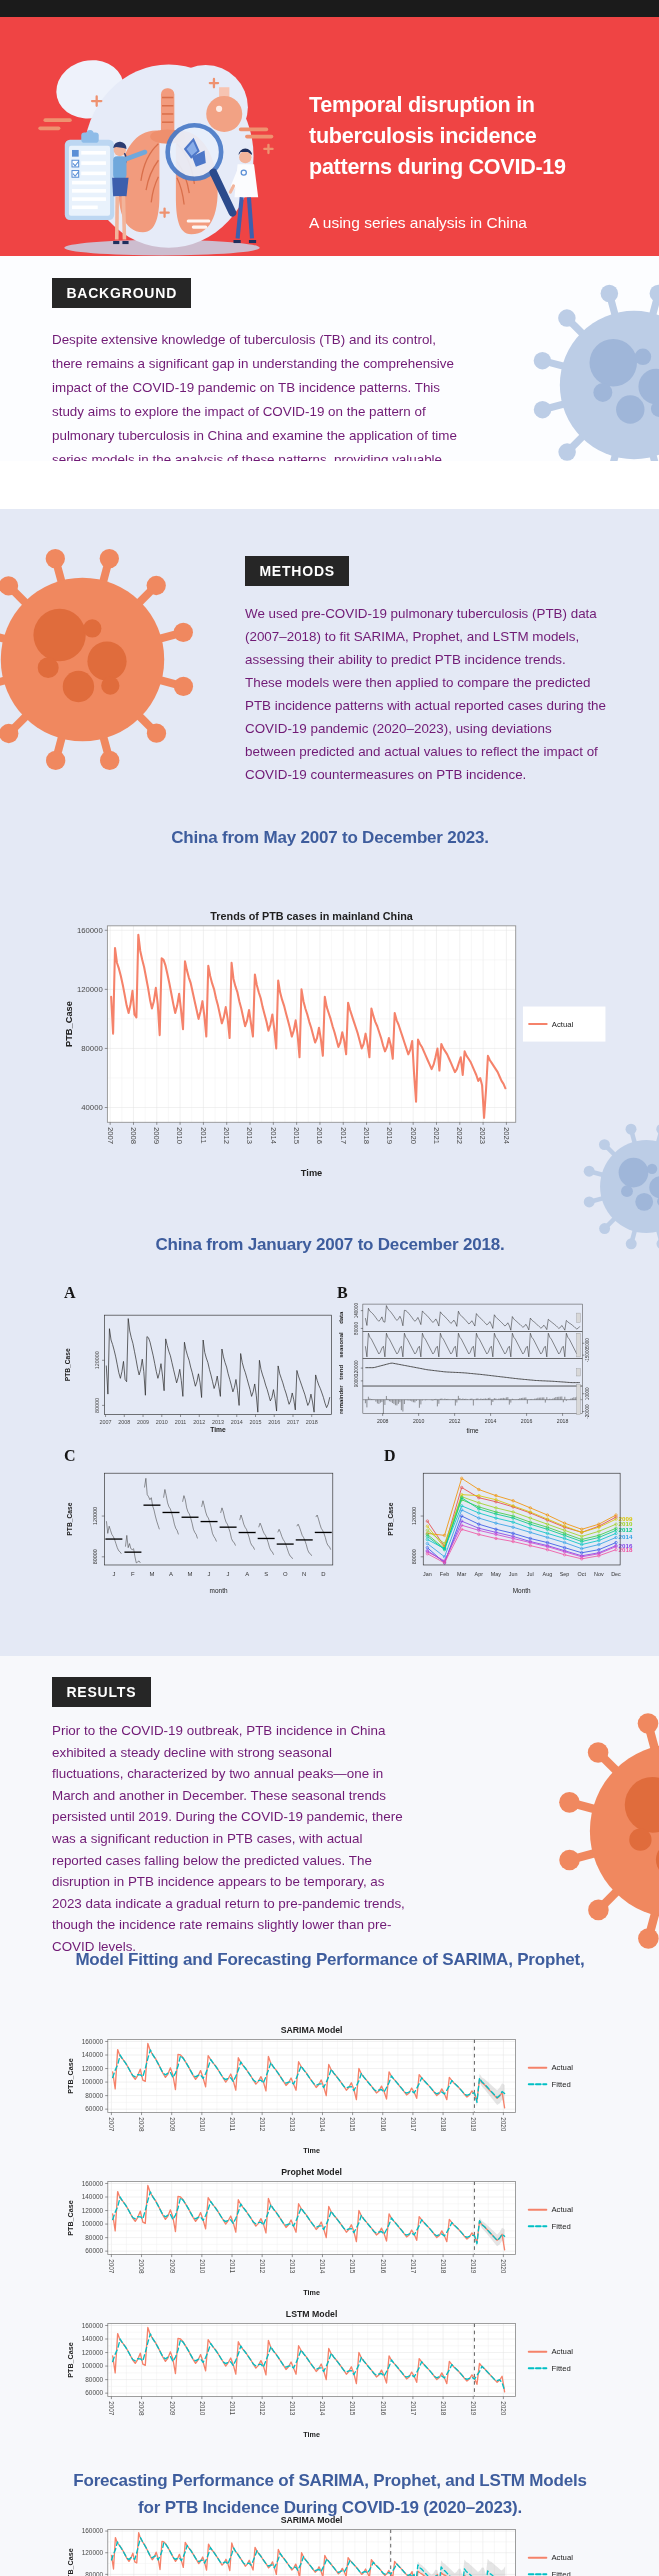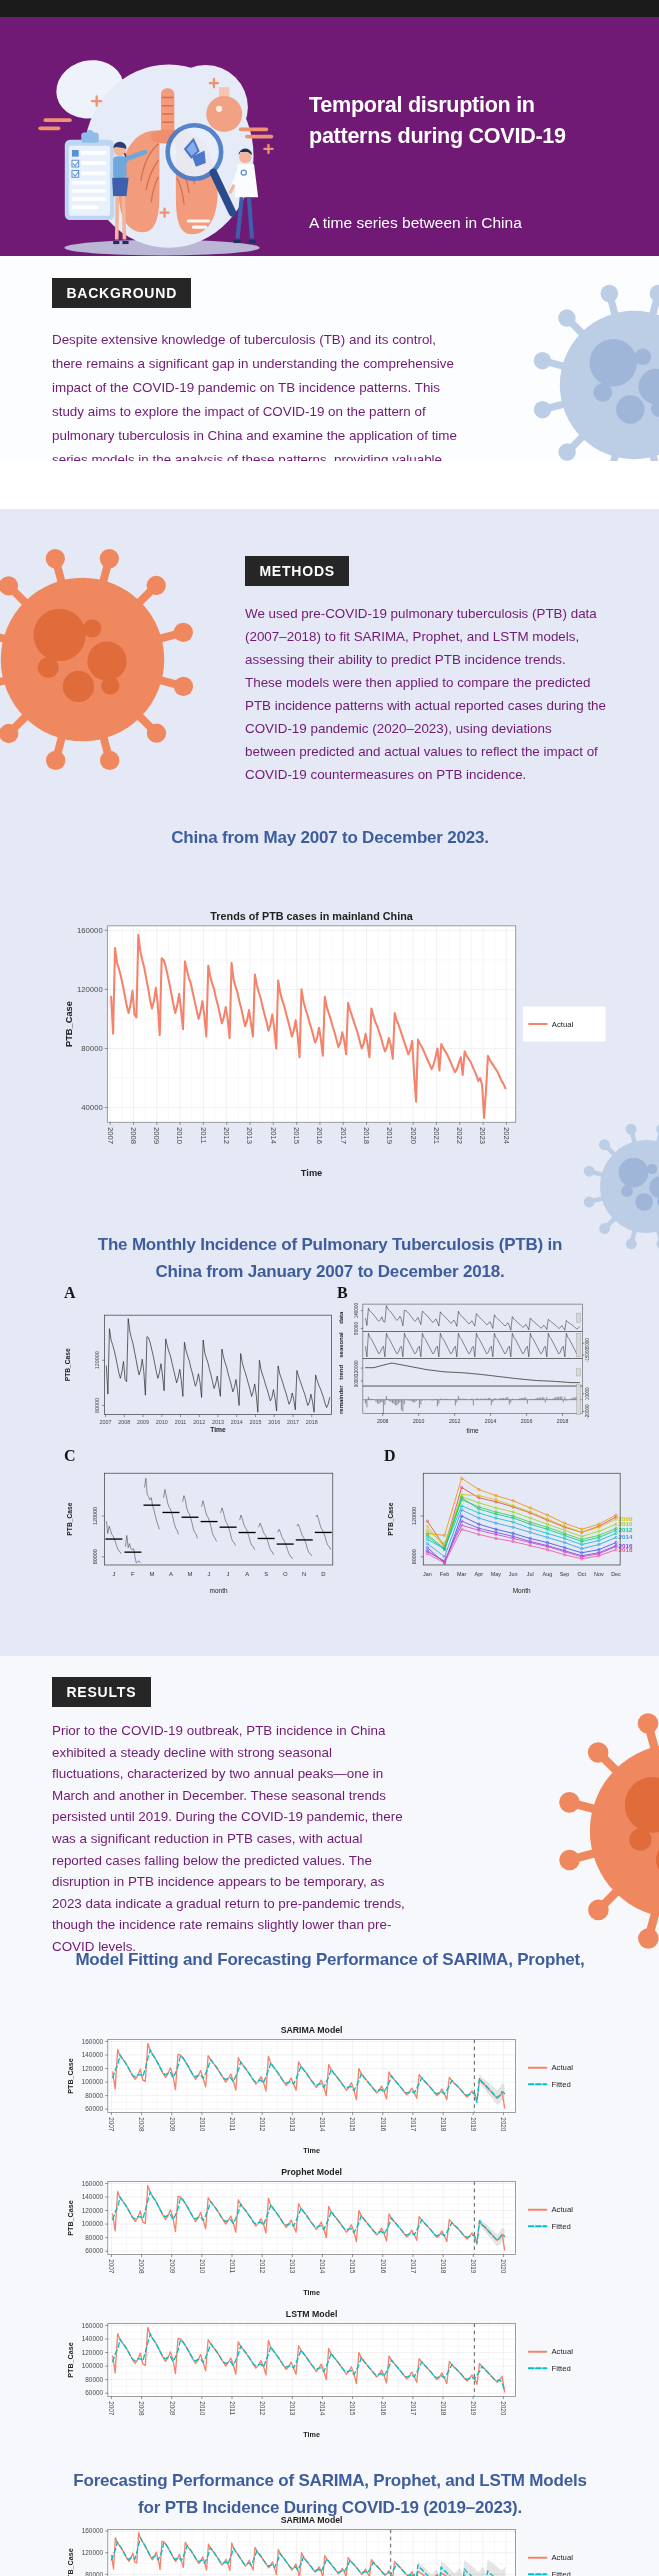--- a/index.html
+++ b/index.html
@@ -21,21 +21,21 @@
   #hdr-sub{position:absolute;left:309px;top:197px;width:330px;color:#ffffff;
            font-size:15.5px;font-weight:400;}
 </style>
 </head>
 <body>
 
 <div id="page">
 
   <div class="section" style="top:0;height:17px;background:#1b1b1b;"></div>
 
-  <div class="section" style="top:17px;height:239px;background:#701a75;">
+  <div class="section" style="top:17px;height:239px;background:#ef4444;">
     <svg class="abs" style="left:36px;top:26px;" width="252" height="216" viewBox="0 0 490 420">
       <ellipse cx="245" cy="398" rx="190" ry="15" fill="#c7d2e8" opacity="0.85"></ellipse>
       <ellipse cx="105" cy="90" rx="66" ry="56" fill="#eef2fb" transform="rotate(-14 105 90)"></ellipse>
       <ellipse cx="258" cy="220" rx="165" ry="178" fill="#e6ebf8"></ellipse>
       <circle cx="330" cy="125" r="82" fill="#e6ebf8"></circle>
 
       <g stroke="#ee9270" stroke-width="7" stroke-linecap="round">
         <line x1="18" y1="150" x2="66" y2="150"></line>
           <line x1="8" y1="166" x2="44" y2="166"></line>
         <line x1="398" y1="168" x2="448" y2="168"></line>
@@ -133,23 +133,24 @@
             <line x1="414" y1="386" x2="428" y2="386"></line>
           </g>
       </g>
       <g stroke="#ffffff" stroke-width="6" stroke-linecap="round" opacity="0.9">
         <line x1="296" y1="346" x2="336" y2="346"></line>
           <line x1="306" y1="358" x2="330" y2="358"></line>
       </g>
     </svg>
     <div id="hdr-title">
       <div>Temporal disruption in</div>
+      <div>tuberculosis incidence</div>
       <div>patterns during COVID-19</div>
     </div>
-    <div id="hdr-sub">A time series between in China</div>
+    <div id="hdr-sub">A using series analysis in China</div>
   </div>
 
   <div class="section" style="top:256px;height:205px;background:#fcfdff;">
     <div class="abs" id="virus-bg" style="left:531px;top:26px;">
         <svg width="206" height="206" viewBox="0 0 400 400">
           <line x1="325.2" y1="233.3" x2="377.8" y2="247.3" stroke="#bccde6" stroke-width="14.0"></line>
           <circle cx="377.8" cy="247.3" r="17.0" fill="#bccde6"></circle>
           <line x1="291.8" y1="291.5" x2="330.3" y2="329.9" stroke="#bccde6" stroke-width="14.0"></line>
           <circle cx="330.3" cy="329.9" r="17.0" fill="#bccde6"></circle>
           <line x1="233.8" y1="325.1" x2="247.9" y2="377.6" stroke="#bccde6" stroke-width="14.0"></line>
@@ -357,21 +358,20 @@
           <text x="484" y="532" font-size="18" font-weight="700" fill="#222" text-anchor="middle">Time</text>
           <text x="20" y="236.5" font-size="18" font-weight="700" fill="#222" text-anchor="middle" transform="rotate(-90 20 236.5)">PTB_Case</text>
           <text x="484" y="34" font-size="21" font-weight="700" fill="#1f1f1f" text-anchor="middle">Trends of PTB cases in mainland China</text>
           <rect x="894" y="202.5" width="160" height="68" fill="#ffffff"></rect>
           <line x1="906" y1="236.5" x2="940" y2="236.5" stroke="#f5826a" stroke-width="4" stroke-linecap="round"></line>
           <text x="950" y="241.5" font-size="15" fill="#222">Actual</text>
         </svg>
       </div>
 
     <div class="fig-title" style="top:722px;">
-      <div>The Monthly Incidence of Pulmonary Tuberculosis (PTB) in</div>
       <div>China from January 2007 to December 2018.</div>
     </div>
 
     <div class="panel-label" style="left:64px;top:775px;">A</div>
     <div class="panel-label" style="left:337px;top:775px;">B</div>
     <div class="chart" style="left:59px;top:800px;">
         <svg viewBox="0 0 545 245" width="281" height="126">
           <polyline points="91.3,110.7 94.4,165.5 97.4,38.3 100.5,60.3 103.5,69.0 106.5,80.0 109.6,93.1 112.6,108.5 115.6,123.9 118.7,134.8 121.7,121.7 124.7,101.9 127.8,137.0 130.8,141.4 133.9,18.6 136.9,42.7 139.9,55.9 143.0,66.8 146.0,82.2 149.0,97.5 152.1,115.1 155.1,128.2 158.2,117.3 161.2,97.5 164.2,121.7 167.3,167.7 170.3,53.7 173.3,55.9 176.4,64.6 179.4,77.8 182.5,91.0 185.5,106.3 188.5,121.7 191.6,134.8 194.6,123.9 197.6,106.3 200.7,130.4 203.7,158.9 206.8,58.1 209.8,71.2 212.8,82.2 215.9,91.0 218.9,104.1 221.9,117.3 225.0,130.4 228.0,143.6 231.1,132.6 234.1,117.3 237.1,139.2 240.2,169.9 243.2,64.6 246.2,80.0 249.3,91.0 252.3,99.7 255.3,112.9 258.4,123.9 261.4,137.0 264.5,150.2 267.5,141.4 270.5,126.0 273.6,143.6 276.6,172.1 279.6,60.3 282.7,84.4 285.7,95.3 288.8,104.1 291.8,117.3 294.8,128.2 297.9,141.4 300.9,154.6 303.9,145.8 307.0,130.4 310.0,150.2 313.1,169.9 316.1,77.8 319.1,93.1 322.2,104.1 325.2,112.9 328.2,126.0 331.3,137.0 334.3,148.0 337.4,161.1 340.4,152.4 343.4,137.0 346.5,158.9 349.5,187.5 352.5,86.6 355.6,104.1 358.6,115.1 361.7,123.9 364.7,134.8 367.7,145.8 370.8,156.8 373.8,169.9 376.8,161.1 379.9,145.8 382.9,167.7 385.9,200.6 389.0,99.7 392.0,117.3 395.1,128.2 398.1,137.0 401.1,148.0 404.2,156.8 407.2,167.7 410.2,178.7 413.3,172.1 416.3,156.8 419.4,174.3 422.4,198.4 425.4,110.7 428.5,126.0 431.5,134.8 434.5,143.6 437.6,154.6 440.6,163.3 443.7,174.3 446.7,185.3 449.7,178.7 452.8,163.3 455.8,176.5 458.8,196.2 461.9,119.5 464.9,130.4 468.0,139.2 471.0,148.0 474.0,156.8 477.1,165.5 480.1,176.5 483.1,187.5 486.2,180.9 489.2,165.5 492.3,180.9 495.3,200.6 498.3,128.2 501.4,139.2 504.4,148.0 507.4,154.6 510.5,163.3 513.5,172.1 516.5,183.1 519.6,191.8 522.6,185.3 525.7,172.1" fill="none" stroke="#2b2b2b" stroke-width="1.4" stroke-linejoin="round" stroke-linecap="round"></polyline>
           <rect x="88" y="12" width="441" height="193" fill="none" stroke="#333" stroke-width="1.3"></rect>
           <line x1="83" y1="187.45454545454544" x2="88" y2="187.45454545454544" stroke="#555" stroke-width="1.2"></line>
@@ -1159,21 +1159,21 @@
           <text x="484" y="18" font-size="17" font-weight="700" fill="#1f1f1f" text-anchor="middle">LSTM Model</text>
           <line x1="906" y1="85" x2="940" y2="85" stroke="#f5826a" stroke-width="4" stroke-linecap="round"></line>
           <text x="950" y="90" font-size="15" fill="#222">Actual</text>
           <line x1="906" y1="117" x2="940" y2="117" stroke="#00bfc4" stroke-width="4" stroke-linecap="round" stroke-dasharray="9,5"></line>
           <text x="950" y="122" font-size="15" fill="#222">Fitted</text>
         </svg>
       </div>
 
     <div class="fig-title" style="top:811px;">
       <div>Forecasting Performance of SARIMA, Prophet, and LSTM Models</div>
-      <div>for PTB Incidence During COVID-19 (2019–2023).</div>
+      <div>for PTB Incidence During COVID-19 (2020–2023).</div>
     </div>
     <div class="chart" style="left:62px;top:858px;">
         <svg viewBox="0 0 1090 272" width="562" height="140">
           <rect x="88" y="30" width="792" height="142" fill="#ffffff"></rect>
           <line x1="93.42465753424165" y1="30" x2="93.42465753424165" y2="172" stroke="#e3e3e3" stroke-width="1"></line>
           <line x1="116.02739726026907" y1="30" x2="116.02739726026907" y2="172" stroke="#f1f1f1" stroke-width="1"></line>
           <line x1="138.6301369862965" y1="30" x2="138.6301369862965" y2="172" stroke="#e3e3e3" stroke-width="1"></line>
           <line x1="161.2328767123239" y1="30" x2="161.2328767123239" y2="172" stroke="#f1f1f1" stroke-width="1"></line>
           <line x1="183.83561643835134" y1="30" x2="183.83561643835134" y2="172" stroke="#e3e3e3" stroke-width="1"></line>
           <line x1="206.43835616437875" y1="30" x2="206.43835616437875" y2="172" stroke="#f1f1f1" stroke-width="1"></line>

